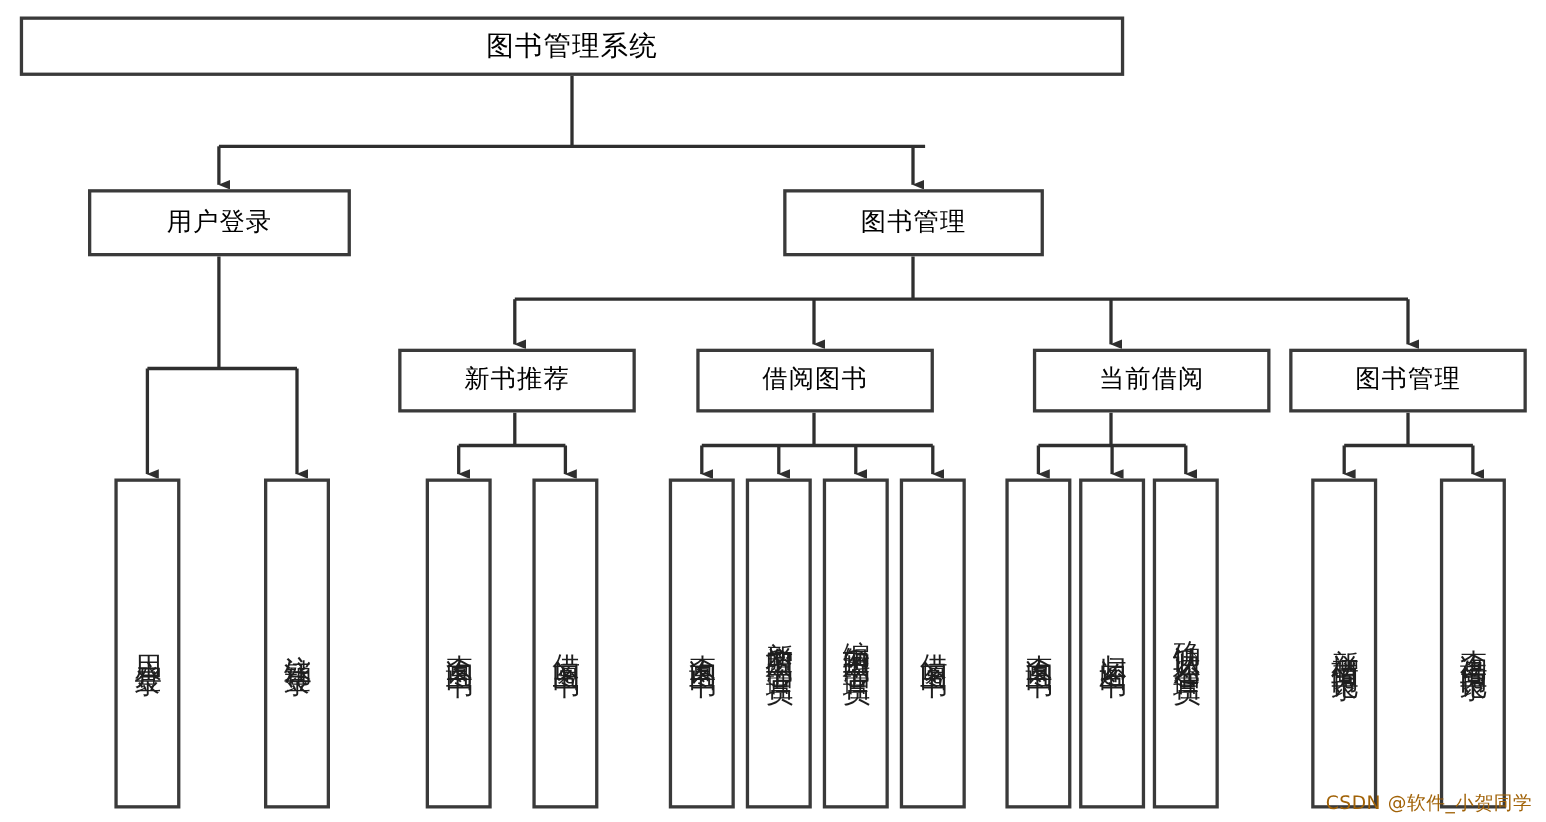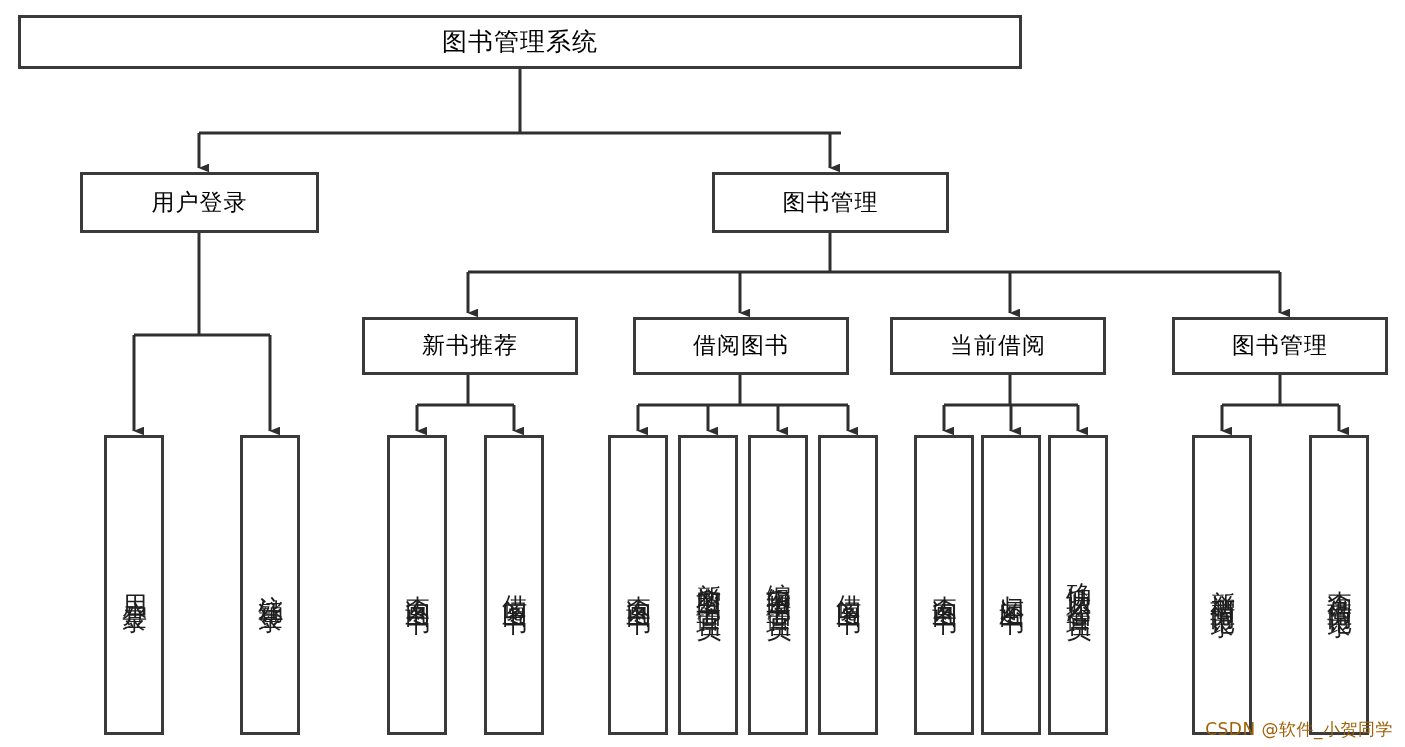--- a/index.html
+++ b/index.html
@@ -51,21 +51,21 @@
   .lvl1{
     top:172px; height:61px;
   }
   #node-login{ left:80px; width:239px; }
   #node-bookmgmt{ left:712px; width:237px; }
   .lvl2{
     top:317px; height:58px;
   }
   #node-newbook{ left:362px; width:216px; }
   #node-borrow{ left:633px; width:216px; }
-  #node-current{ left:890px; width:216px; }
+  #node-current{ left:939px; width:216px; }
   #node-record{ left:1172px; width:216px; }
 
   
   .leaf{
     top:435px;
     width:60px;
     height:300px;
     border:3px solid #3a3a3a;
     align-items:center;
     justify-content:center;

